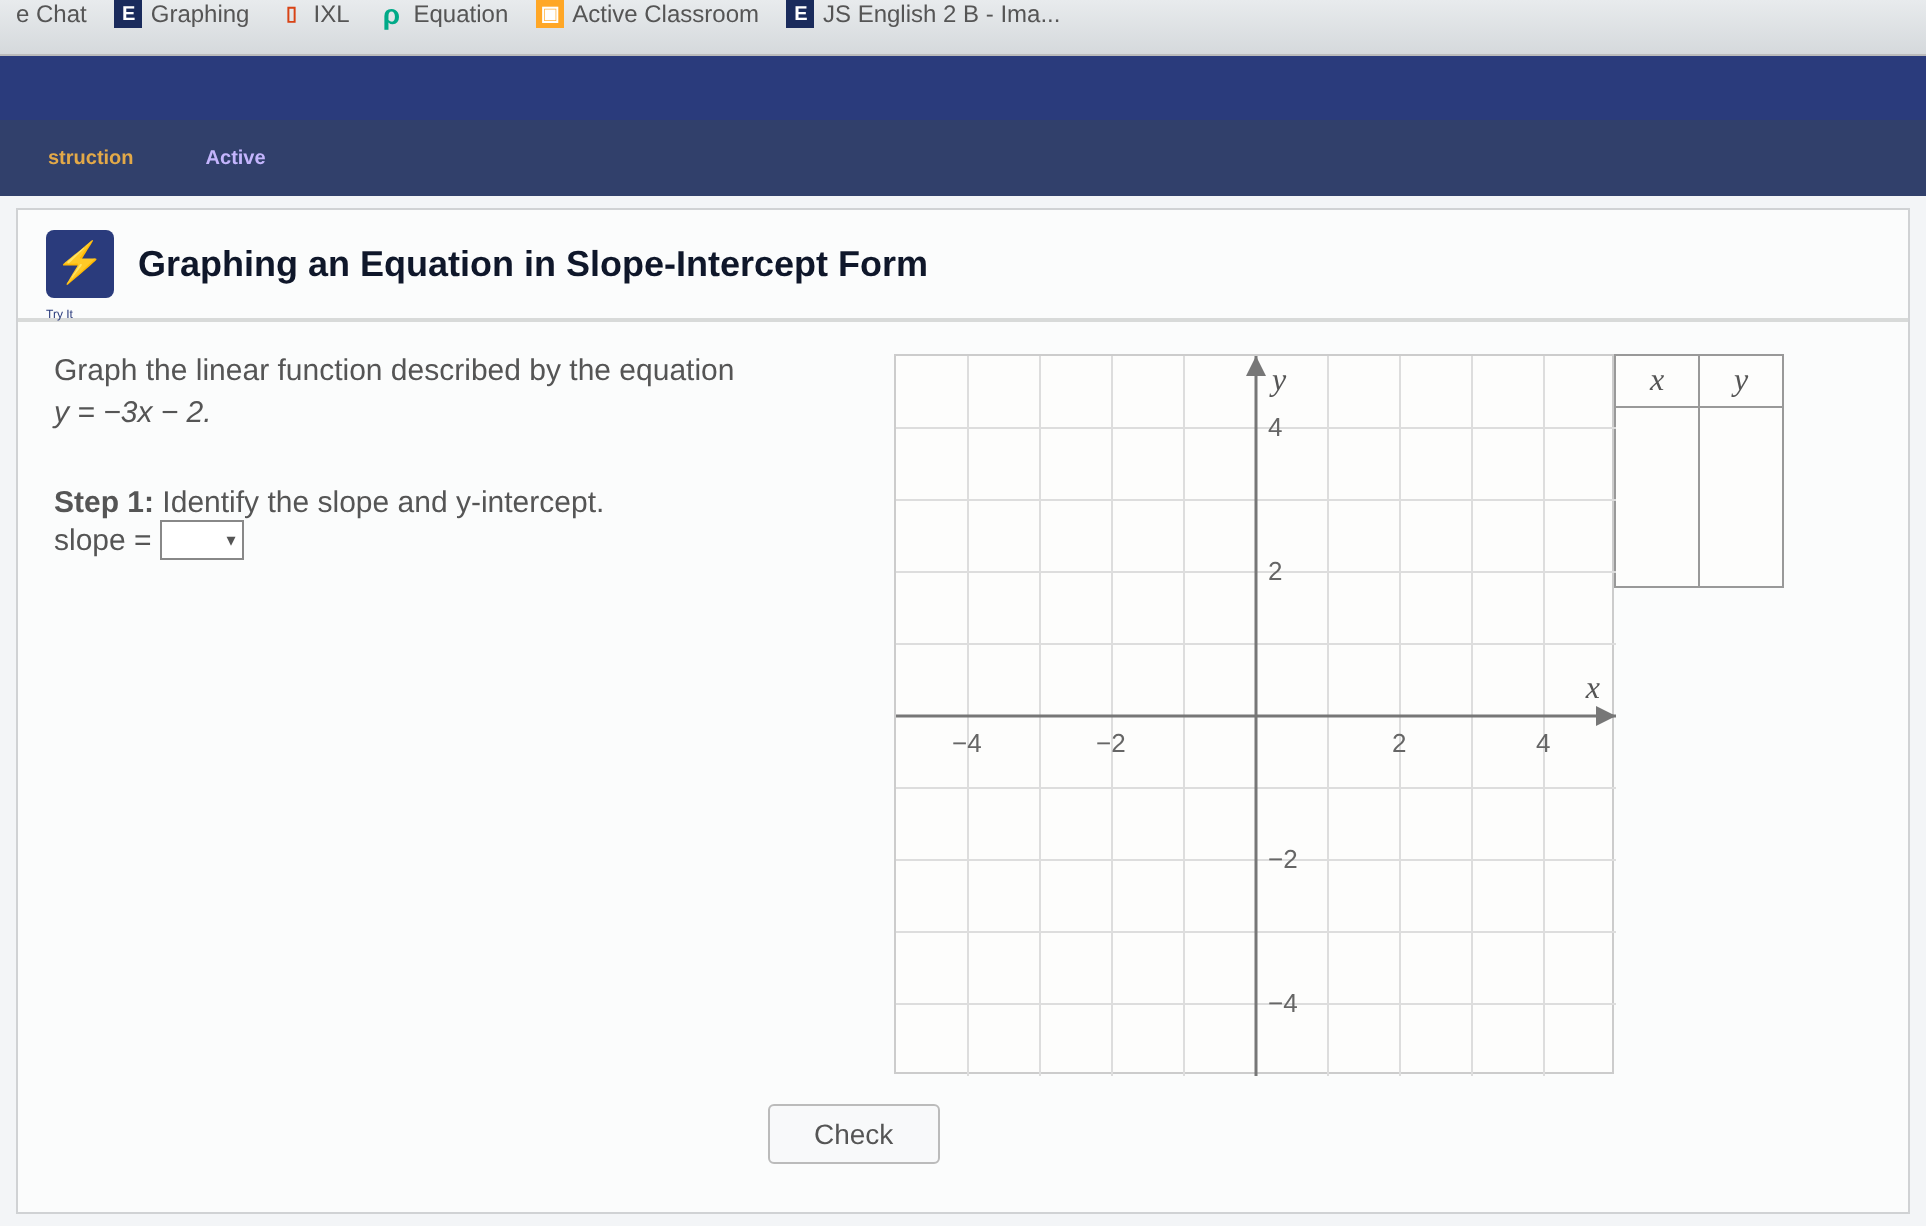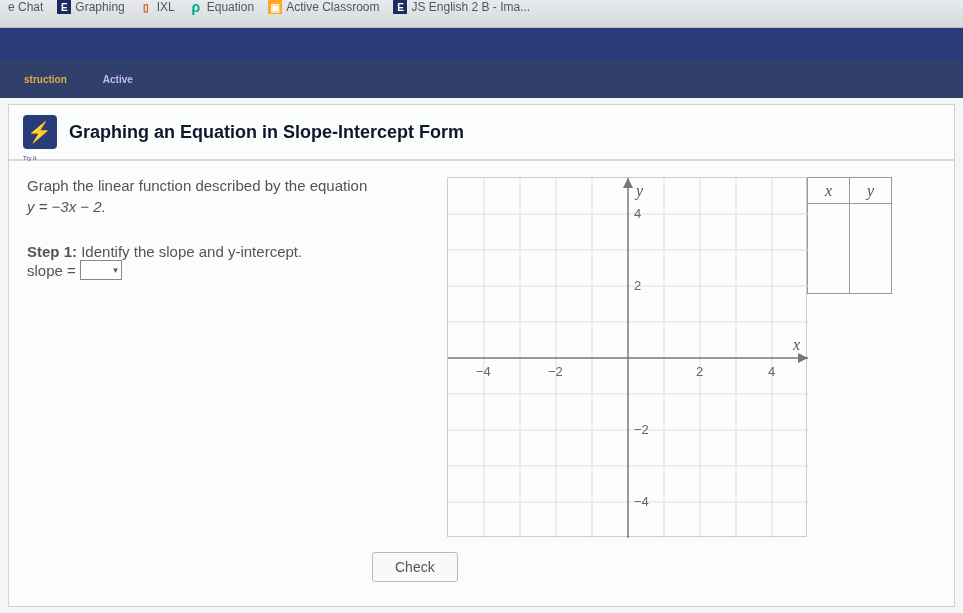--- a/index.html
+++ b/index.html
@@ -175,21 +175,21 @@
       font-family: 'Times New Roman', serif;
       font-style: italic;
       font-size: 16px;
       color: #555;
     }
     .xy-table th { height: 26px; font-weight: normal; }
     .xy-table td { height: 90px; }
 
     .check-button {
       position: absolute;
-      left: 363px;
+      left: 375px;
       bottom: 24px;
       padding: 6px 22px;
       background: #f8f9fa;
       border: 1px solid #bbb;
       border-radius: 3px;
       color: #555;
       font-size: 14px;
       cursor: pointer;
     }
     .content-wrap {

